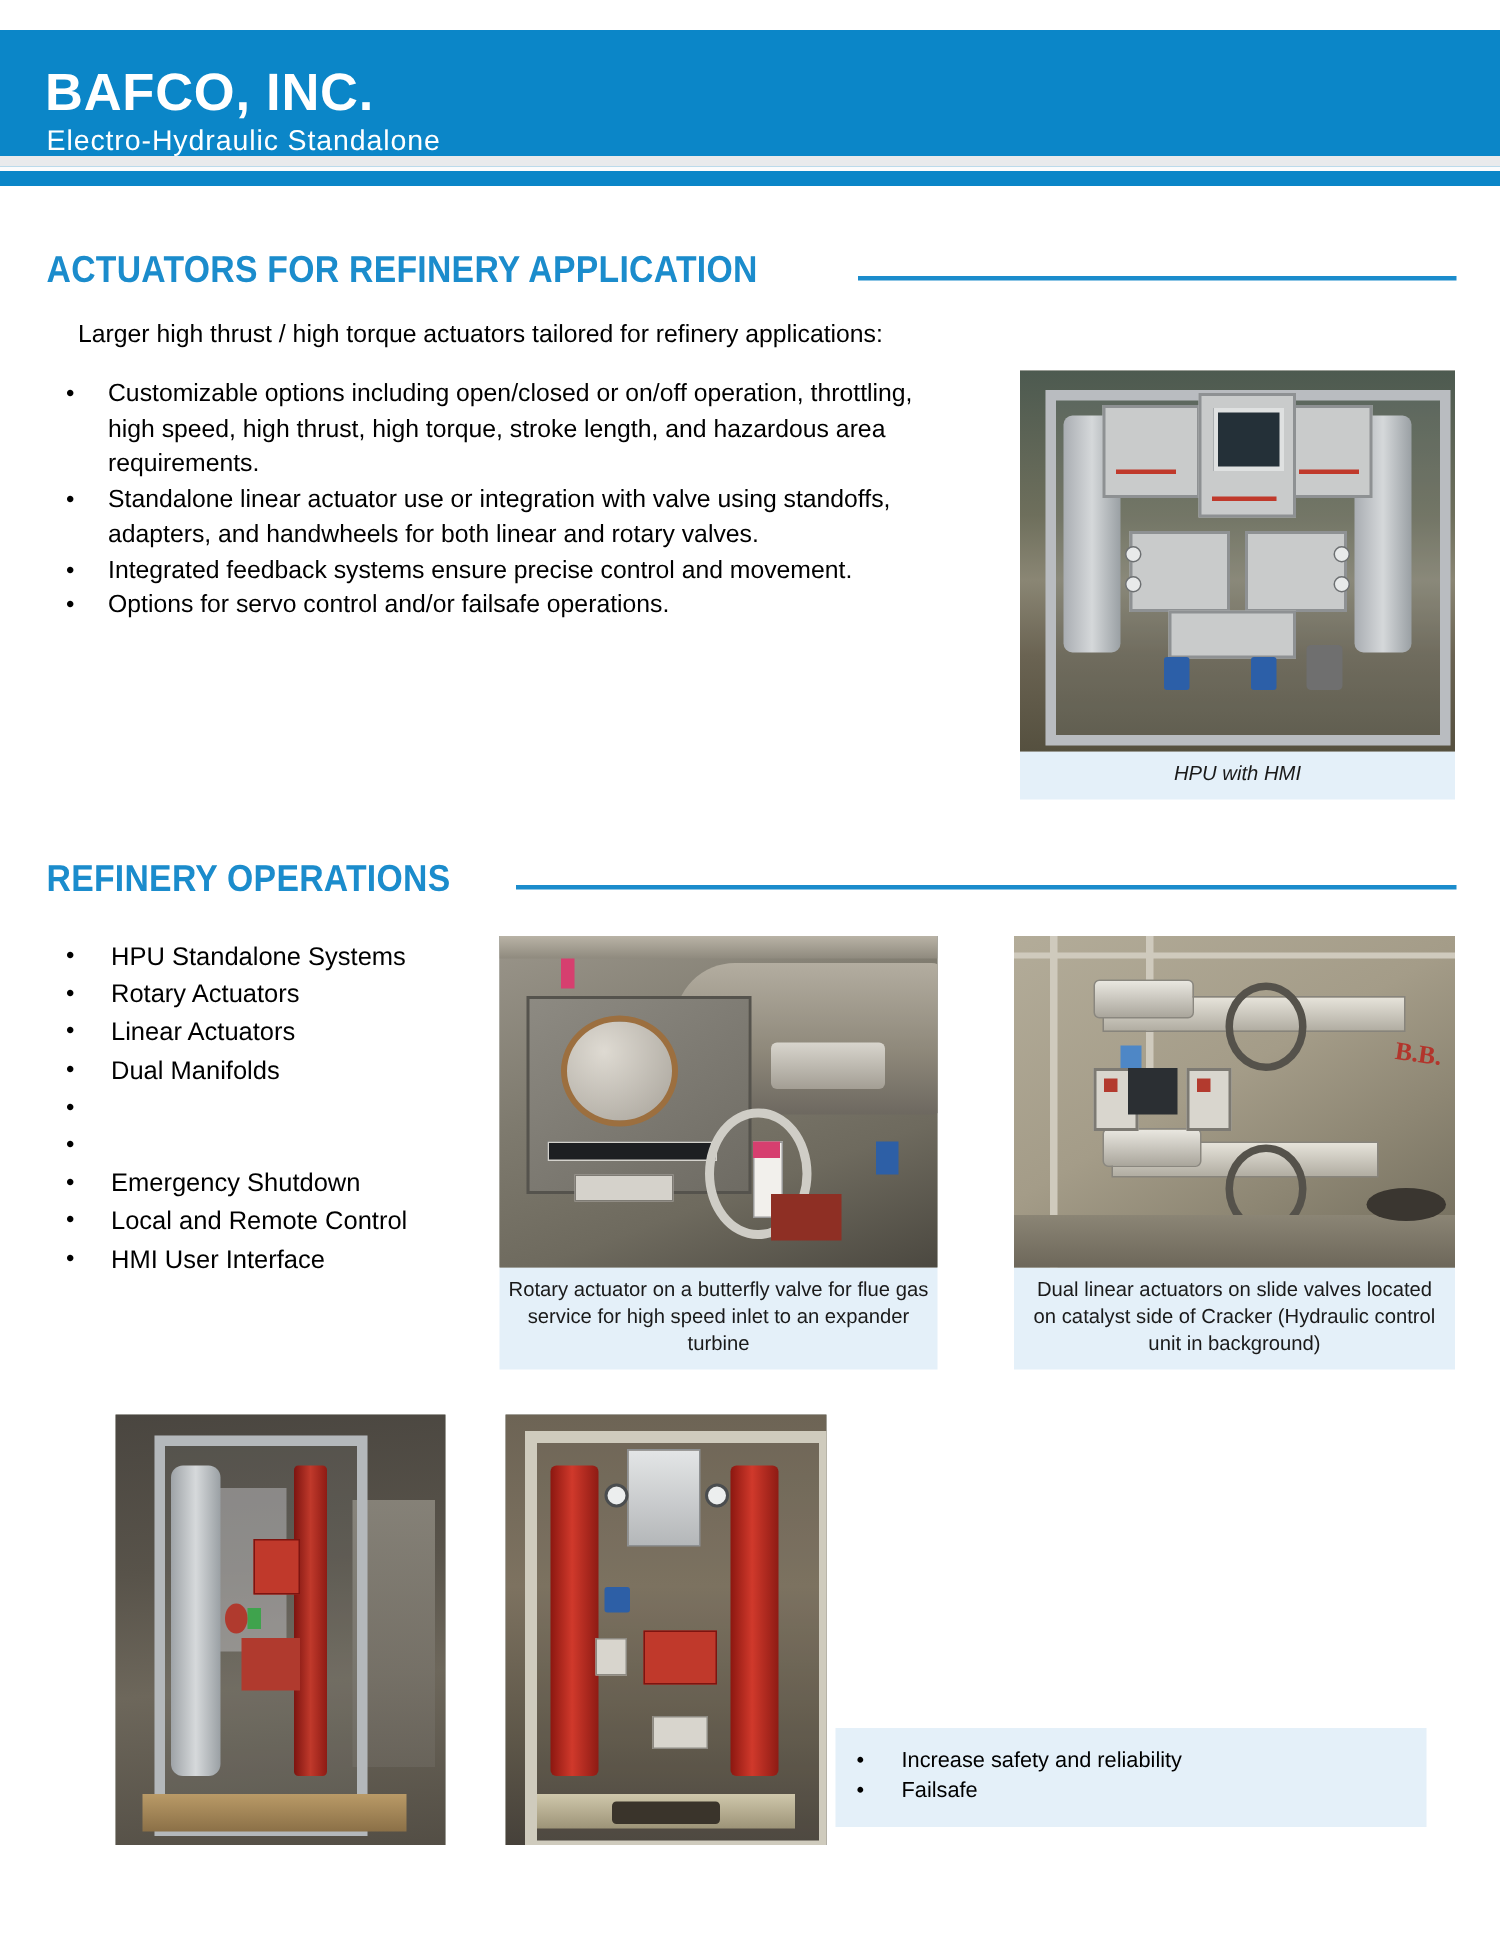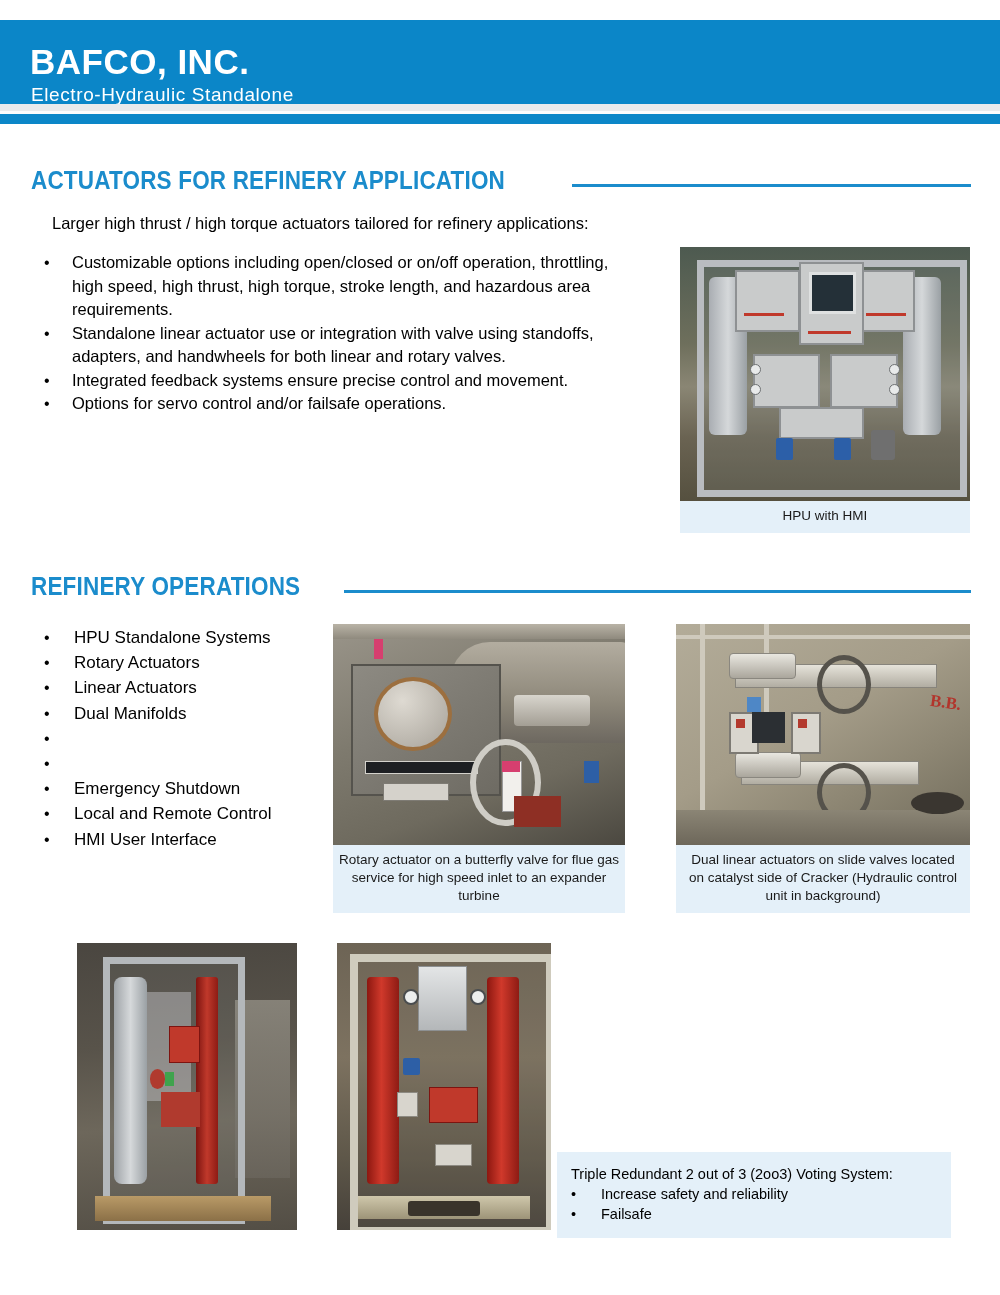--- a/index.html
+++ b/index.html
@@ -157,21 +157,21 @@
     background: #e4f0f9;
     text-align: center;
     font-size: 13.5px;
     line-height: 18px;
     color: #1a1a1a;
     padding: 6px 6px 8px 6px;
     box-sizing: border-box;
   }
 
   
-  #fig-hpu     { left: 680px; top: 247px;  width: 290px; }
+  #fig-hpu     { left: 680px; top: 247px;  width: 290px; font-style: italic; }
   #fig-hpu .photo { height: 254px; }
 
   #fig-rotary  { left: 333px; top: 624px;  width: 292px; }
   #fig-rotary .photo { height: 221px; }
 
   #fig-dual    { left: 676px; top: 624px;  width: 294px; }
   #fig-dual .photo { height: 221px; }
 
   #fig-skid    { left: 77px;  top: 943px;  width: 220px; }
   #fig-skid .photo { height: 287px; }
@@ -490,21 +490,20 @@
     <div class="ph vot-blue" style="left:31%;top:40%;width:8%;height:6%;"></div>
     <div class="ph vot-man"></div>
     <div class="ph vot-blk"></div>
     <div class="ph" style="left:28%;top:52%;width:9%;height:8%;background:#d8d5cd;border:1px solid #8d8a82;"></div>
     <div class="ph vot-base"></div>
     <div class="ph vot-hole"></div>
   </div>
 </div>
 
 <div class="voting-box">
-  <div class="vtitle">Triple Redundant 2 out of 3 (2oo3) Voting System:</div>
   <ul>
     <li>
       <span class="dot">•</span>
       <span class="txt">Increase safety and reliability</span>
     </li>
     <li>
       <span class="dot">•</span>
       <span class="txt">Failsafe</span>
     </li>
   </ul>

